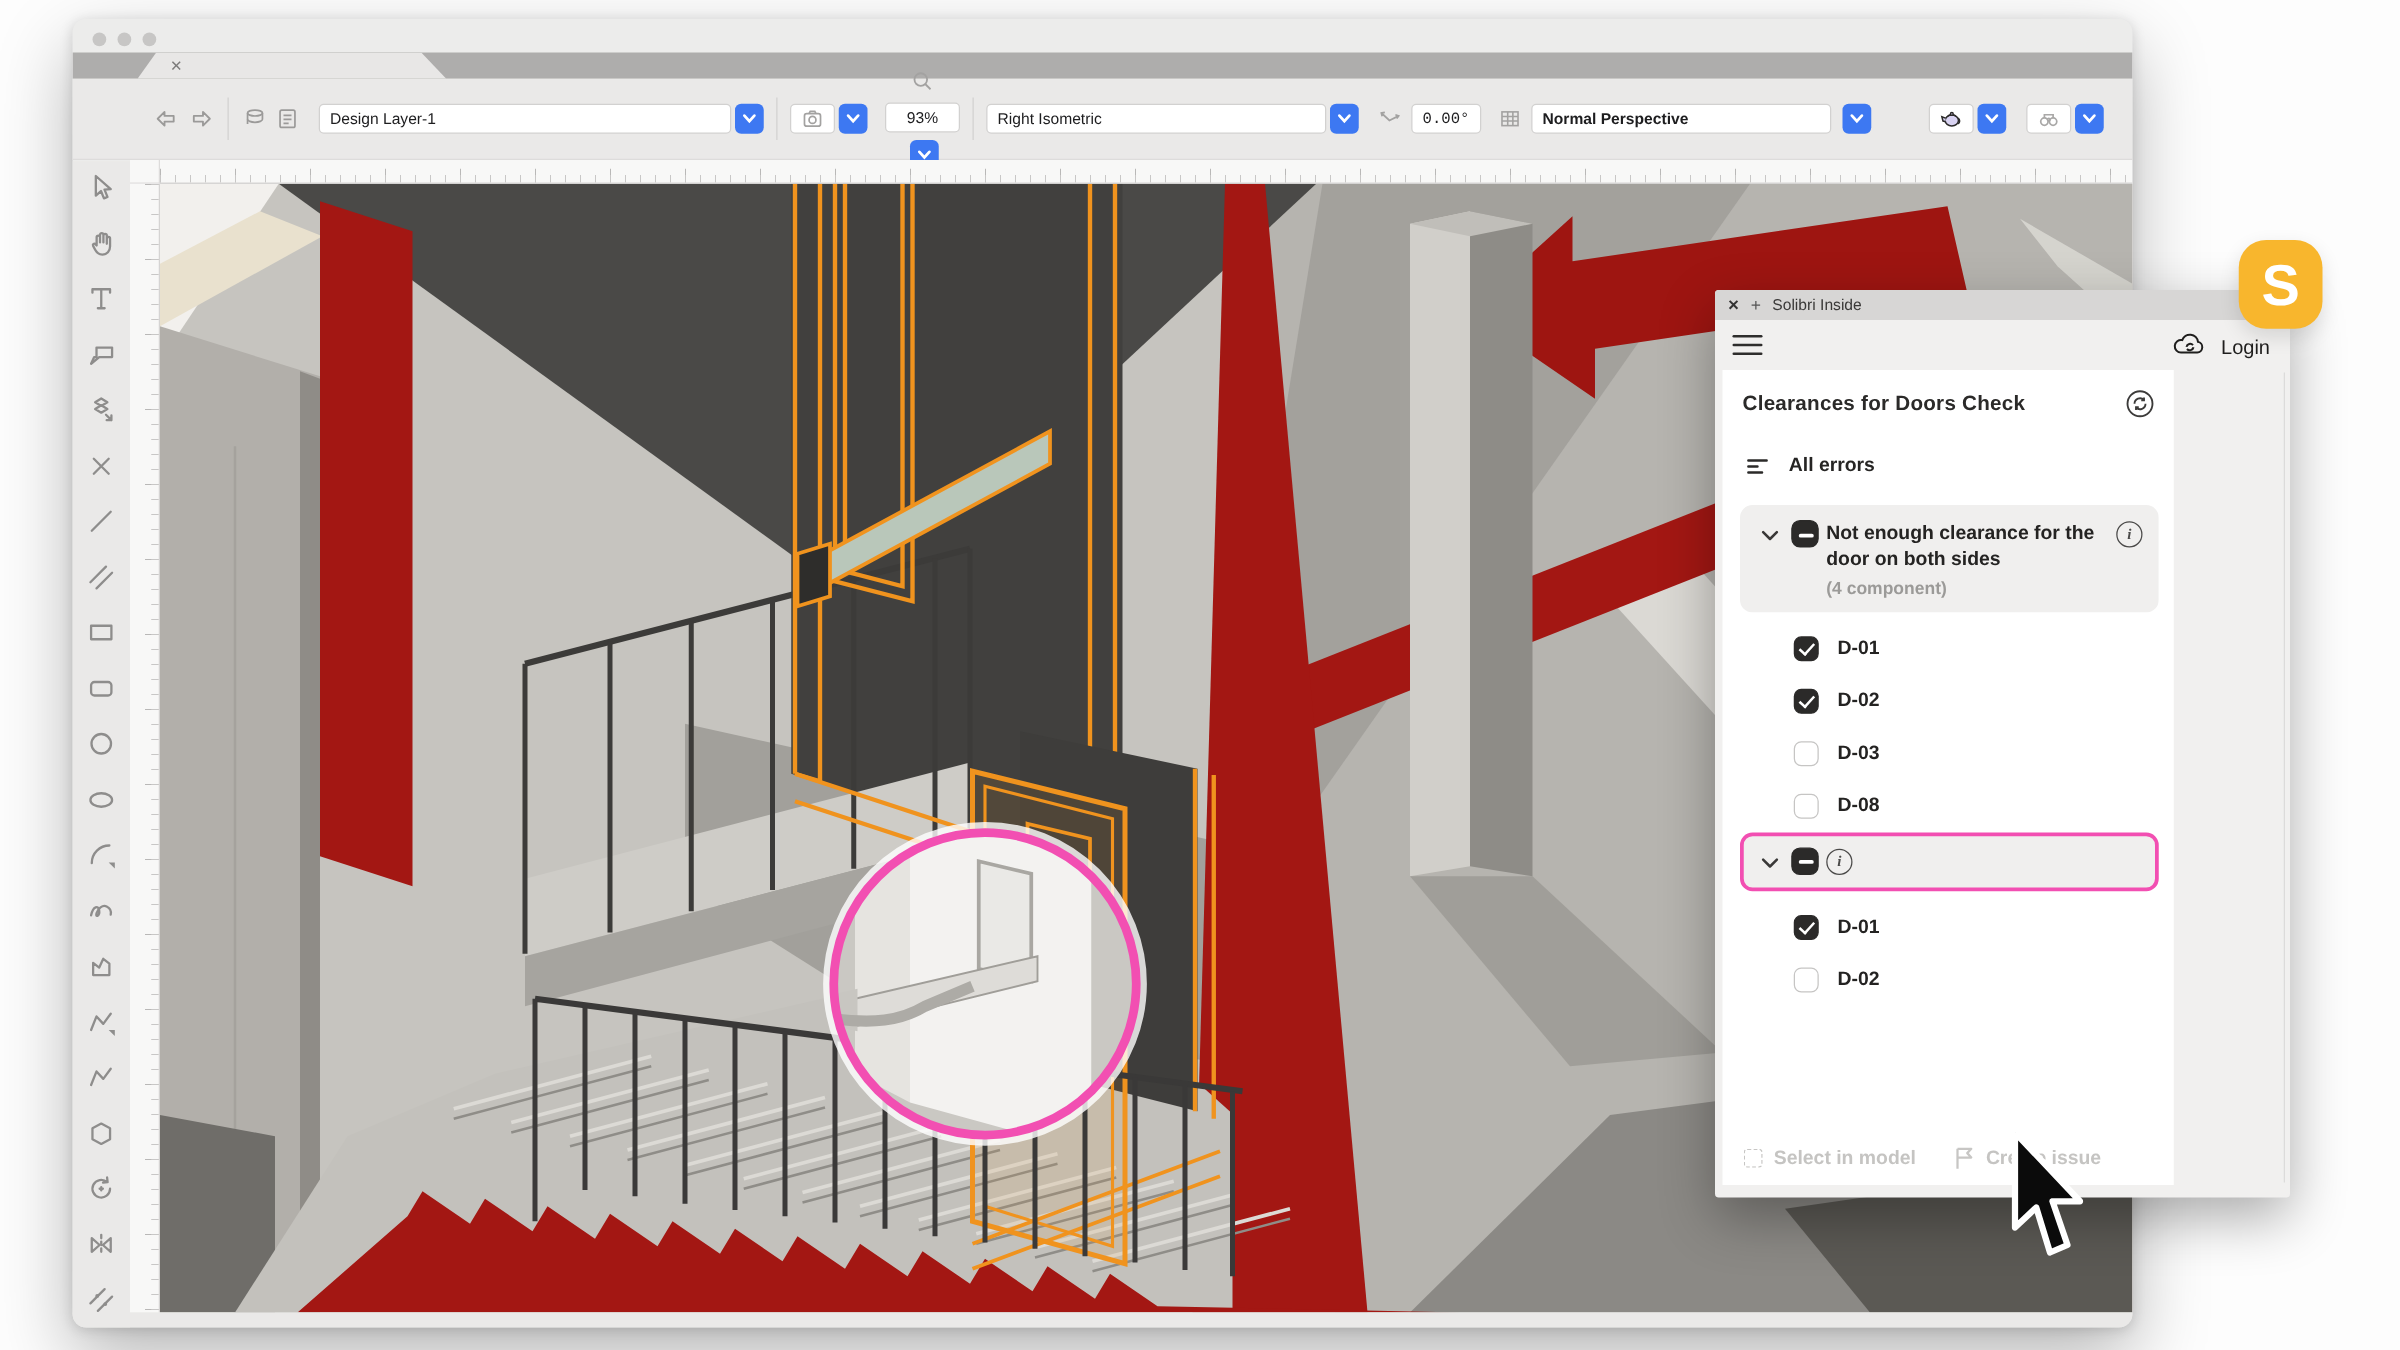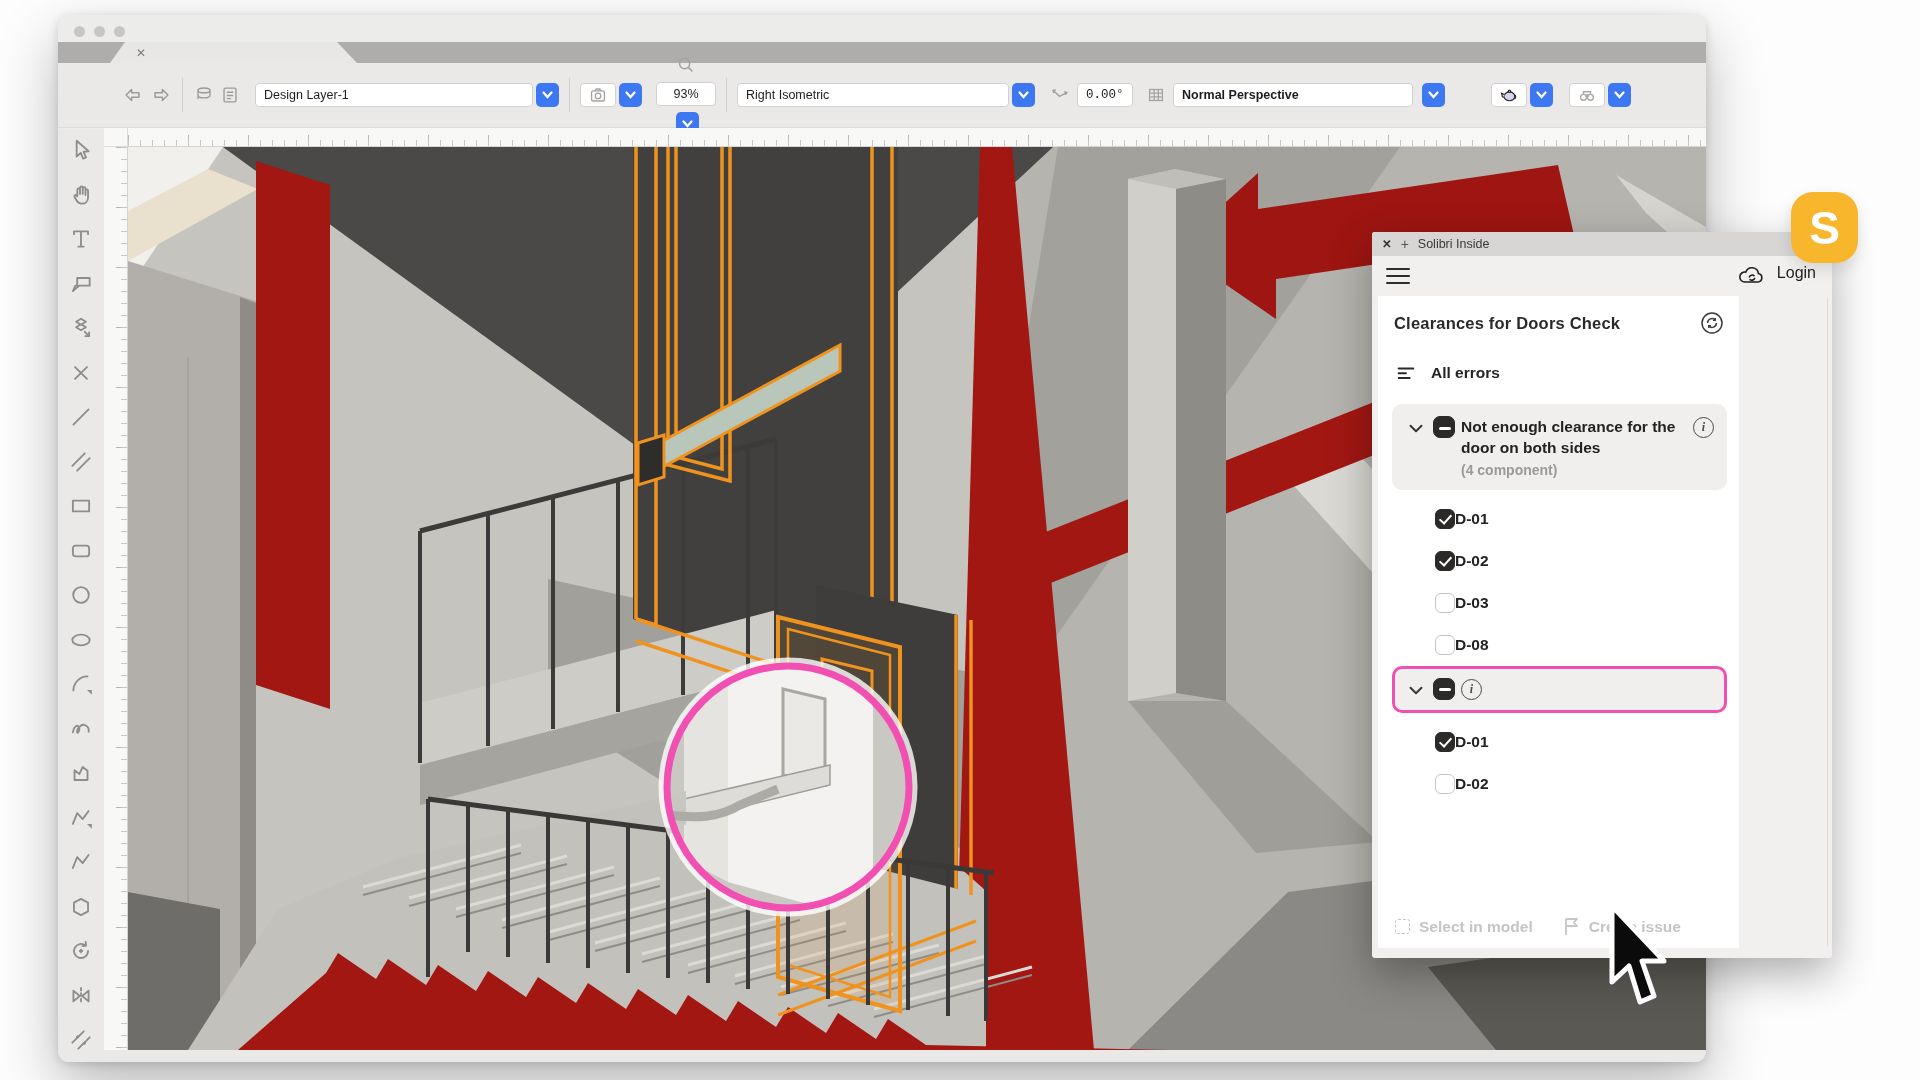--- a/index.html
+++ b/index.html
@@ -54,21 +54,21 @@
   #panel{position:absolute;left:1372px;top:232px;width:460px;height:726px;background:#f1f0ef;border-radius:3px;
          box-shadow:0 16px 44px rgba(0,0,0,.32);}
   #ptitlebar{position:absolute;left:0;top:0;width:100%;height:24px;background:#d7d6d5;border-radius:3px 3px 0 0;
              display:flex;align-items:center;gap:9px;padding-left:10px;font-size:12.5px;color:#3a3938;}
   #ptitlebar .px{font-size:11.5px;color:#333;font-weight:700;}
   #ptitlebar .pp{font-size:14px;color:#555;}
   #phead{position:absolute;left:0;top:24px;width:100%;height:40px;display:flex;align-items:center;
          justify-content:space-between;padding:0 16px 0 14px;}
   #hamb{width:24px;height:16px;display:flex;flex-direction:column;justify-content:space-between;cursor:pointer;}
   #hamb span{height:2.4px;background:#2e2d2c;border-radius:2px;}
-  #loginbox{display:flex;align-items:flex-start;gap:10px;}
+  #loginbox{display:flex;align-items:flex-end;gap:10px;}
   #loginbox .ltxt{font-size:16px;color:#1f1e1d;}
   #pcard{position:absolute;left:6px;top:64px;width:361px;height:652px;background:#fff;font-weight:bold;}
   #pgroove{position:absolute;left:455px;top:66px;width:1px;height:648px;background:#dcdbda;}
   #ptitle-row{display:flex;align-items:center;justify-content:space-between;padding:14px 14px 0 16px;}
   #ptitle-row .t{font-size:16.5px;color:#2b2a29;letter-spacing:.2px;}
   #pfilter{display:flex;align-items:center;gap:14px;padding:26px 0 0 17px;font-size:15.5px;color:#262524;}
   #grouplist{padding:20px 12px 0 14px;}
   .grp{display:flex;align-items:flex-start;gap:6px;background:#f0efee;border:3px solid transparent;
        border-radius:10px;padding:9px 10px;margin-bottom:8px;}
   .grp.hl{border-color:#f24fb2;}
@@ -78,21 +78,21 @@
   .cb.chk{background:#2b2a29;border-color:#2b2a29;}
   .cb.chk::after{content:"";position:absolute;left:6px;top:2.5px;width:5px;height:10px;border:solid #fff;
                  border-width:0 2.4px 2.4px 0;transform:rotate(42deg);}
   .cb.ind{background:#2b2a29;border-color:#2b2a29;width:22px;height:22px;border-radius:7px;margin-top:0;}
   .cb.ind::after{content:"";position:absolute;left:5px;top:9.5px;width:12px;height:3px;background:#fff;border-radius:2px;}
   .gtxt{flex:1;display:flex;flex-direction:column;padding-top:1px;}
   .gtitle{font-size:15.5px;color:#242322;line-height:1.35;}
   .gcount{font-size:14px;color:#9b9a98;margin-top:3px;}
   .info{width:21px;height:21px;border-radius:50%;border:1.5px solid #4a4948;color:#4a4948;font-size:12px;
         display:flex;align-items:center;justify-content:center;flex:none;margin-top:1px;font-style:italic;font-family:"Liberation Serif",serif;}
-  .irow{display:flex;align-items:center;padding:11px 0 11px 43px;}
+  .irow{display:flex;align-items:center;gap:15px;padding:11px 0 11px 43px;}
   .ilabel{font-size:15.5px;color:#242322;}
   #pfooter{position:absolute;left:17px;bottom:12px;display:flex;align-items:center;gap:30px;color:#c5c4c2;font-size:15.5px;}
   #pfooter .fitem{display:flex;align-items:center;gap:9px;}
   .selicon{width:15px;height:15px;border:1.6px dashed #c7c6c4;border-radius:3px;display:inline-block;}
 
   
   #slogo{position:absolute;left:1791px;top:192px;width:67px;height:71px;border-radius:22px;background:#f8b62d;
          display:flex;align-items:center;justify-content:center;color:#fff;font-size:46px;font-weight:800;
          box-shadow:0 6px 16px rgba(0,0,0,.12);}
   #cursor{position:absolute;left:1606px;top:906px;width:70px;height:105px;pointer-events:none;}
@@ -134,21 +134,21 @@
             </g>
           </svg>
         <svg class="ticon" viewBox="0 0 24 24">
             <g fill="none" stroke="#9b9a99" stroke-width="1.5">
               <rect x="5.5" y="4.5" width="13" height="15" rx="1.5"></rect>
               <path d="M8.5 9 h7 M8.5 12.5 h7 M8.5 16 h4.5"></path>
             </g>
           </svg>
       </span>
       <span class="ctl" style="margin-left:14px;">
-        <span class="fld" style="width:278px;">Design Layer-1</span>
+        <span class="fld" style="width:330px;">Design Layer-1</span>
         <span class="chevbtn">
             <svg width="11" height="8" viewBox="0 0 11 8">
               <path d="M1.5 1.5 L5.5 6 L9.5 1.5" fill="none" stroke="#fff" stroke-width="2.2" stroke-linecap="round"></path>
             </svg>
           </span>
       </span>
       <span class="sep"></span>
       <span class="ctl">
         <span class="iconbtn">
             <svg class="ticon" viewBox="0 0 24 24">

